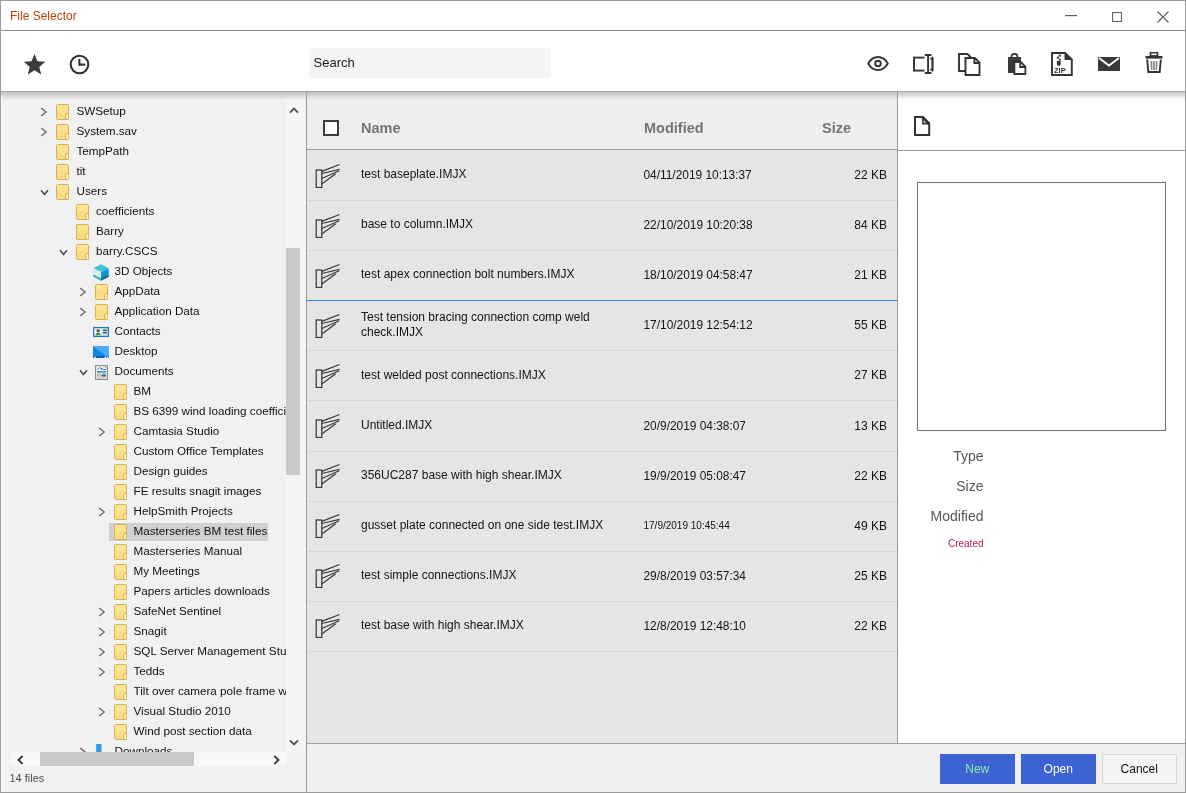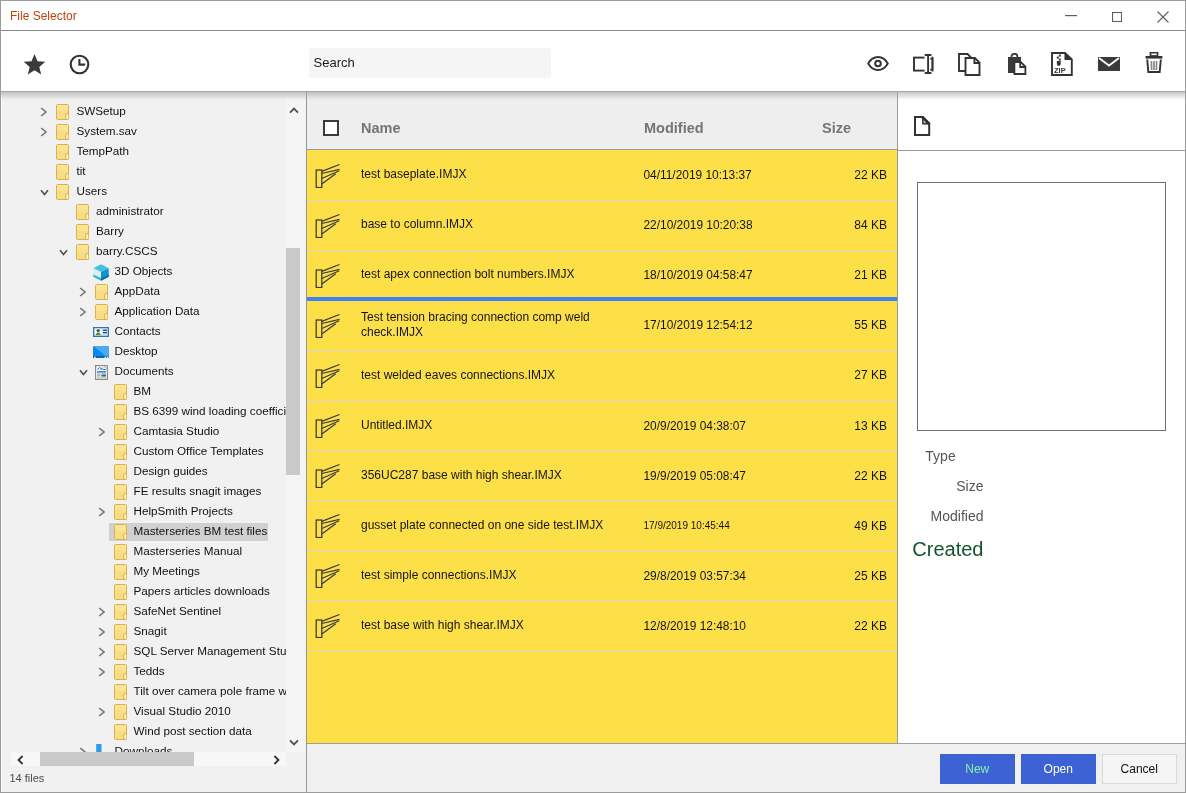--- a/index.html
+++ b/index.html
@@ -151,21 +151,21 @@
       </div>
 <div style="position:absolute;left:74.5px;top:90px;height:20px;line-height:20px;white-space:nowrap">Users</div>
 <div style="position:absolute;left:73.5px;top:113.0px">
         <svg width="13" height="16" viewBox="0 0 13 16" style="display:block">
 <defs></defs>
 <rect x="0.5" y="0.5" width="12" height="15" rx="1.2" fill="#f7dd86" stroke="#ddb04a" stroke-width="1"></rect>
 <rect x="1" y="1" width="11" height="5.5" rx="1" fill="#fae597" stroke="none"></rect>
 <rect x="9.6" y="9.6" width="3.2" height="6" rx="1.5" fill="#fdf2c2" stroke="#d8a93b" stroke-width="0.9"></rect>
 </svg>
       </div>
-<div style="position:absolute;left:94px;top:110px;height:20px;line-height:20px;white-space:nowrap">administrator</div>
+<div style="position:absolute;left:94px;top:110px;height:20px;line-height:20px;white-space:nowrap">coefficients</div>
 <div style="position:absolute;left:73.5px;top:133.0px">
         <svg width="13" height="16" viewBox="0 0 13 16" style="display:block">
 <defs></defs>
 <rect x="0.5" y="0.5" width="12" height="15" rx="1.2" fill="#f7dd86" stroke="#ddb04a" stroke-width="1"></rect>
 <rect x="1" y="1" width="11" height="5.5" rx="1" fill="#fae597" stroke="none"></rect>
 <rect x="9.6" y="9.6" width="3.2" height="6" rx="1.5" fill="#fdf2c2" stroke="#d8a93b" stroke-width="0.9"></rect>
 </svg>
       </div>
 <div style="position:absolute;left:94px;top:130px;height:20px;line-height:20px;white-space:nowrap">Barry</div>
 <div style="position:absolute;left:57px;top:157.5px">
@@ -495,21 +495,21 @@
     </svg>
   <svg class="abs" style="left:272px;top:753.5px" width="7" height="10" viewBox="0 0 7 10">
       <path d="M1.4,1 L5.5,5 L1.4,9" fill="none" stroke="#333" stroke-width="1.8"></path>
     </svg>
   <div class="abs" style="left:38.5px;top:751px;width:154px;height:13.5px;background:#c9c9c9"></div>
 
   <div class="abs" style="left:8.5px;top:771px;font-size:11px;color:#4c4c4c">14 files</div>
 
   <div class="abs" style="left:305px;top:90px;width:1px;height:702px;background:#989898"></div>
 
-  <div class="abs" style="left:306px;top:90px;width:590px;height:652px;background:#fde047">
+  <div class="abs" style="left:306px;top:90px;width:590px;height:652px;background:#e5e5e5">
     <div style="position:absolute;left:0;top:0;width:590px;height:59px;background:#eeeeee;border-bottom:1px solid #9b9b9b"></div>
     <div style="position:absolute;left:16px;top:29px;width:16px;height:16px;border:2px solid #3c3c3c;background:#fff"></div>
     <div style="position:absolute;left:54px;top:30px;line-height:15px;font-size:14.5px;font-weight:bold;color:#757575">Name</div>
     <div style="position:absolute;left:337px;top:30px;line-height:15px;font-size:14.5px;font-weight:bold;color:#757575">Modified</div>
     <div style="position:absolute;left:515px;top:30px;line-height:15px;font-size:14.5px;font-weight:bold;color:#757575">Size</div>
     <div style="position:absolute;left:0;top:0;width:590px;height:652px;overflow:hidden;font-size:12px;color:#141414">
 <div style="position:absolute;left:0;top:60.0px;width:590px;height:50.1px;border-bottom:1px solid #d8d8d8;box-sizing:border-box">
 <div style="position:absolute;left:8px;top:10.5px">
             <svg width="25" height="26" viewBox="0 0 25 26" style="display:block">
 <g stroke="#3a3a3a" stroke-width="1.25" fill="none">
@@ -538,21 +538,21 @@
 <path d="M6.8,22 L20.7,11.8"></path>
 </g>
 </svg>
           </div>
 <div style="position:absolute;left:54px;top:-1px;width:255px;height:50.1px;display:flex;align-items:center">
             <div style="line-height:15.5px">base to column.IMJX</div>
           </div>
 <div style="position:absolute;left:336.5px;top:-1px;height:50.1px;display:flex;align-items:center;font-size:11.9px">22/10/2019 10:20:38</div>
 <div style="position:absolute;right:10px;top:-1px;height:50.1px;display:flex;align-items:center">84 KB</div>
 </div>
-<div style="position:absolute;left:0;top:160.2px;width:590px;height:50.1px;border-bottom:4px solid #3b82f6;box-sizing:border-box">
+<div style="position:absolute;left:0;top:160.2px;width:590px;height:50.1px;border-bottom:1px solid #3b82f6;box-sizing:border-box">
 <div style="position:absolute;left:8px;top:10.5px">
             <svg width="25" height="26" viewBox="0 0 25 26" style="display:block">
 <g stroke="#3a3a3a" stroke-width="1.25" fill="none">
 <rect x="1.2" y="8" width="5.6" height="17.5"></rect>
 <path d="M6.8,9.4 L24.5,2.5"></path>
 <path d="M6.8,11.5 L24.5,7.4"></path>
 <path d="M6.8,16.5 L24.3,8.8"></path>
 <path d="M6.8,22 L20.7,11.8"></path>
 </g>
 </svg>
@@ -587,21 +587,21 @@
 <g stroke="#3a3a3a" stroke-width="1.25" fill="none">
 <rect x="1.2" y="8" width="5.6" height="17.5"></rect>
 <path d="M6.8,9.4 L24.5,2.5"></path>
 <path d="M6.8,11.5 L24.5,7.4"></path>
 <path d="M6.8,16.5 L24.3,8.8"></path>
 <path d="M6.8,22 L20.7,11.8"></path>
 </g>
 </svg>
           </div>
 <div style="position:absolute;left:54px;top:-1px;width:255px;height:50.1px;display:flex;align-items:center">
-            <div style="line-height:15.5px">test welded eaves connections.IMJX</div>
+            <div style="line-height:15.5px">test welded post connections.IMJX</div>
           </div>
 <div style="position:absolute;right:10px;top:-1px;height:50.1px;display:flex;align-items:center">27 KB</div>
 </div>
 <div style="position:absolute;left:0;top:310.5px;width:590px;height:50.1px;border-bottom:1px solid #d8d8d8;box-sizing:border-box">
 <div style="position:absolute;left:8px;top:10.5px">
             <svg width="25" height="26" viewBox="0 0 25 26" style="display:block">
 <g stroke="#3a3a3a" stroke-width="1.25" fill="none">
 <rect x="1.2" y="8" width="5.6" height="17.5"></rect>
 <path d="M6.8,9.4 L24.5,2.5"></path>
 <path d="M6.8,11.5 L24.5,7.4"></path>
@@ -694,24 +694,24 @@
   <div class="abs" style="left:895.5px;top:90px;width:1px;height:652px;background:#9a9a9a"></div>
 
   <div class="abs" style="left:896.5px;top:90px;width:288.5px;height:652px;background:#fff">
     <svg style="position:absolute;left:16px;top:24.5px" width="17" height="20" viewBox="0 0 17 20">
       <path d="M1,1 L8.8,1 L15.2,7.4 L15.2,19 L1,19 Z" fill="none" stroke="#333" stroke-width="2"></path>
       <path d="M8,0.9 L15.4,8.2" fill="none" stroke="#333" stroke-width="2.6"></path>
       <path d="M8.9,1 L8.9,7.6 L15.2,7.6" fill="none" stroke="#333" stroke-width="1.6"></path>
     </svg>
     <div style="position:absolute;left:0;top:59px;width:288.5px;height:1px;background:#9b9b9b"></div>
     <div style="position:absolute;left:19px;top:90.5px;width:249px;height:249px;border:1px solid #707070;background:#fff"></div>
-    <div style="position:absolute;left:0;top:357px;width:86px;text-align:center;font-size:14px;color:#555">Type</div>
+    <div style="position:absolute;left:0;top:357px;width:86px;text-align:right;font-size:14px;color:#555">Type</div>
     <div style="position:absolute;left:0;top:387px;width:86px;text-align:right;font-size:14px;color:#555">Size</div>
     <div style="position:absolute;left:0;top:417px;width:86px;text-align:right;font-size:14px;color:#555">Modified</div>
-    <div style="position:absolute;left:0;top:446.5px;width:86px;text-align:right;font-size:20px;color:#14532d">Created</div>
+    <div style="position:absolute;left:0;top:446.5px;width:86px;text-align:right;font-size:10px;color:#be185d">Created</div>
   </div>
 
   <div class="abs" style="left:0;top:90px;width:1184px;height:1px;background:#a6a6a6"></div>
   <div class="abs" style="left:0;top:91px;width:1184px;height:8px;background:linear-gradient(rgba(165,165,165,0.62), rgba(165,165,165,0))"></div>
 
   <div class="abs" style="left:306px;top:742px;width:878px;height:49px;background:#f0f0f0;border-top:1px solid #9e9e9e"></div>
   <div class="abs" style="left:938.5px;top:752.5px;width:75.5px;height:30px;background:#3d62d4;color:#86efac;font-size:12px;text-align:center;line-height:30px">New</div>
   <div class="abs" style="left:1019.5px;top:752.5px;width:75.5px;height:30px;background:#3d62d4;color:#fff;font-size:12px;text-align:center;line-height:30px">Open</div>
   <div class="abs" style="left:1100.5px;top:752.5px;width:75.5px;height:30px;background:#f5f5f5;border:1px solid #d9d9d9;color:#111;font-size:12px;text-align:center;line-height:28px">Cancel</div>
 </div>

